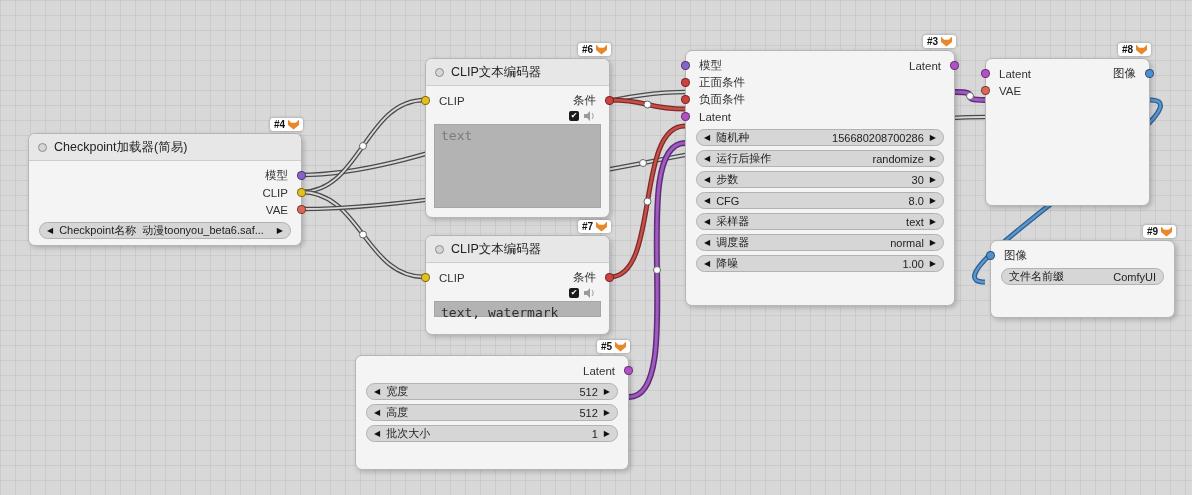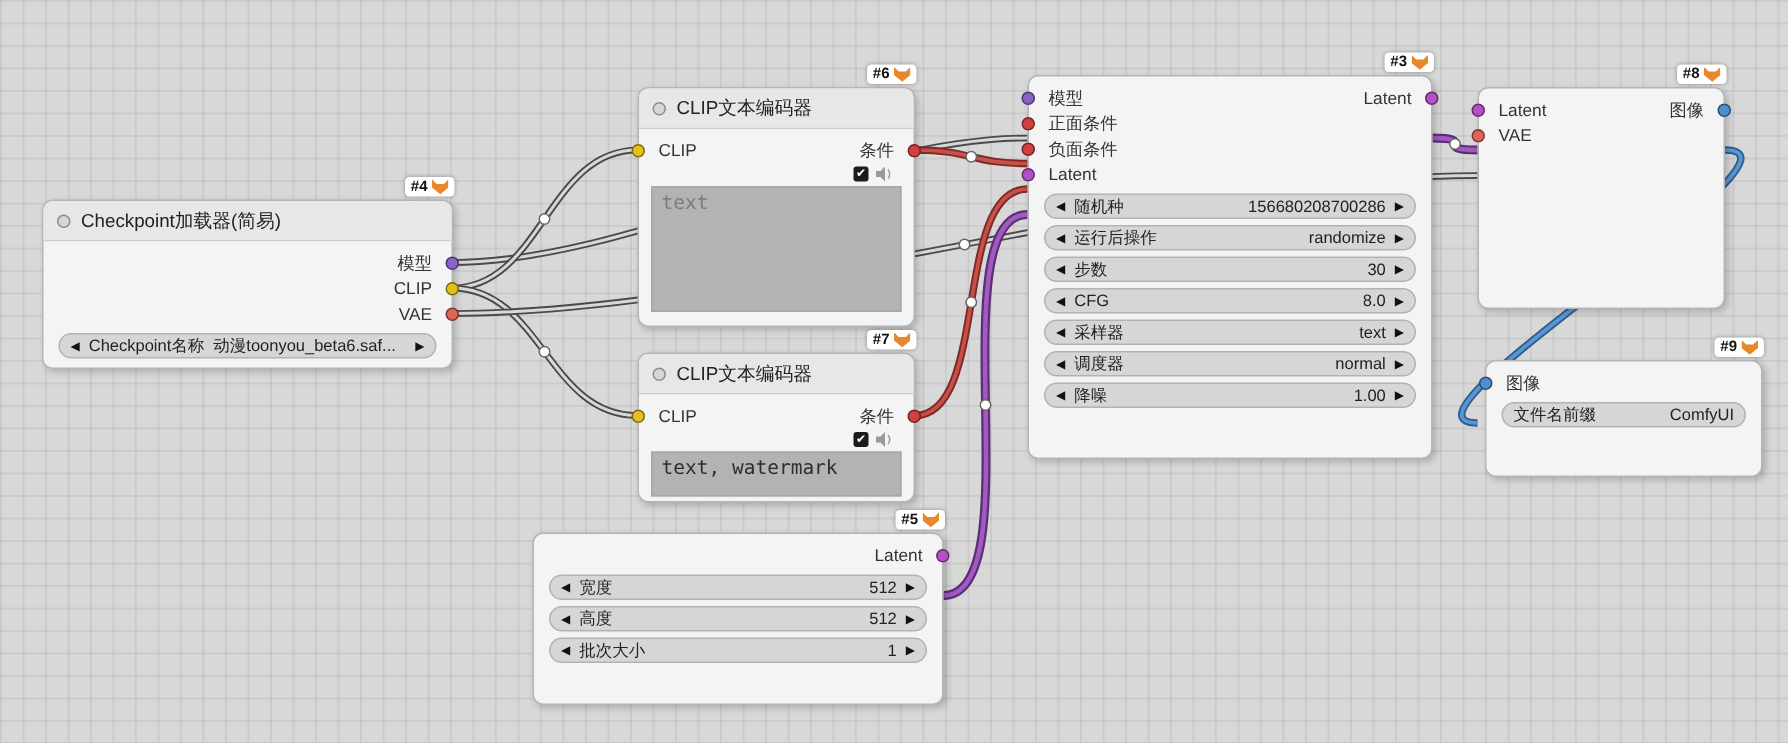--- a/index.html
+++ b/index.html
@@ -177,21 +177,21 @@
         <span class="right">条件</span>
         <span class="sdot out" style="background: rgb(208, 64, 64);"></span>
       </div>
       <div class="toggles">
         <span class="chk">✔</span>
         <svg width="12" height="10" viewBox="0 0 12 10">
           <path d="M0 3h3l3-3v10l-3-3H0z" fill="#9a9a9a"></path>
           <path d="M8 2c1.5 1.5 1.5 4.5 0 6" stroke="#9a9a9a" fill="none"></path>
         </svg>
       </div>
-      <div class="textbox filled" style="height:30px;">text, watermark</div>
+      <div class="textbox filled" style="height:16px;">text, watermark</div>
     </div>
   </div>
 
   <div class="node" style="left:685px;top:50px;width:270px;height:256px;">
     <div class="badge">
       <span>#3</span>
       <span class="fox"></span>
     </div>
     <div class="body">
       <div class="srow">

